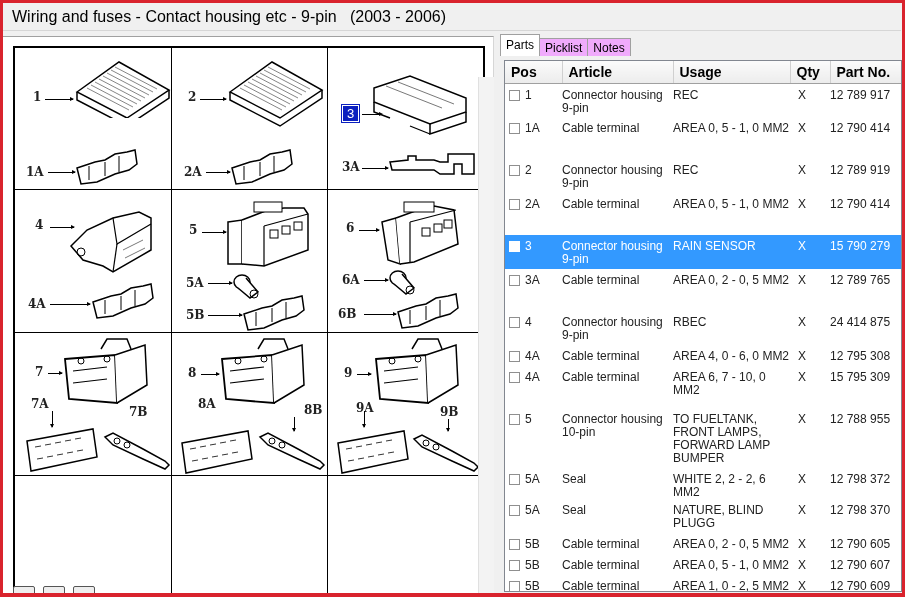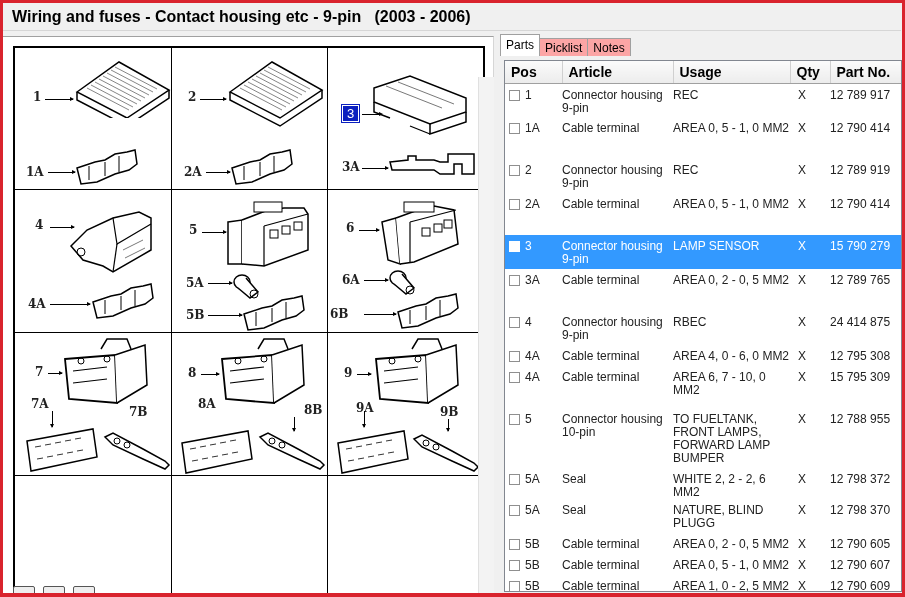--- a/index.html
+++ b/index.html
@@ -1,36 +1,36 @@
 <!DOCTYPE html>
 <html><head>
   <meta charset="utf-8">
   <style>
     * { box-sizing: border-box; margin: 0; padding: 0; }
     html, body { width: 905px; height: 597px; overflow: hidden; background: #f0f0f0; }
     body { font-family: "Liberation Sans", sans-serif; position: relative; }
     .frame { position: absolute; left: 0; top: 0; width: 905px; height: 597px; border: 3px solid #d9232d; border-bottom-width: 4px; pointer-events: none; z-index: 10; }
     .titlebar { position: absolute; left: 3px; top: 3px; width: 898px; height: 28px; background: #f0f0f0; border-bottom: 1px solid #d6d6d6; }
-    .titlebar .title { position: absolute; left: 9px; top: 5px; font-size: 16px; font-weight: bold; color: #000; white-space: pre; }
+    .titlebar .title { position: absolute; left: 9px; top: 5px; font-size: 16px; font-weight: normal; color: #000; white-space: pre; }
     .left-pane { position: absolute; left: 3px; top: 36px; width: 491px; height: 558px; background: #fff; border-top: 1px solid #a0a0a0; border-right: 1px solid #d6d6d6; }
     .grid { position: absolute; left: 10px; top: 9px; width: 472px; height: 560px; border: 2px solid #000; display: grid; grid-template-columns: 157px 156px 155px; grid-template-rows: 142px 143px 143px 140px; }
     .cell { border-right: 1.5px solid #000; border-bottom: 1.5px solid #000; position: relative; background: #fff; }
     .cell:nth-child(3n) { border-right: none; }
     .lbl { position: absolute; font-family: "DejaVu Serif", serif; font-size: 12px; font-weight: bold; color: #222; }
     .lbl.hl { background: #0a1fbf; color: #fff; font-family: "Liberation Sans", sans-serif; font-weight: normal; font-size: 13px; padding: 0 4px; border: 1px solid #fff; outline: 1px solid #0a1fbf; }
     .arrow { position: absolute; height: 1px; background: #000; }
     .arrow::after { content: ""; position: absolute; right: -1px; top: -2px; border-left: 4px solid #000; border-top: 2.5px solid transparent; border-bottom: 2.5px solid transparent; }
     .varrow { position: absolute; width: 1px; background: #000; }
     .varrow::after { content: ""; position: absolute; bottom: -1px; left: -2px; border-top: 4px solid #000; border-left: 2.5px solid transparent; border-right: 2.5px solid transparent; }
     svg.part { position: absolute; }
     .zoom-tools { position: absolute; left: 10px; top: 585px; display: flex; gap: 8px; }
     .zoom-tools .zbtn { width: 22px; height: 20px; border: 1px solid #555; border-radius: 2px; background: #eee; display: flex; align-items: center; justify-content: center; font-size: 11px; color: #333; }
     .right-pane { position: absolute; left: 496px; top: 32px; width: 406px; height: 558px; background: #f0f0f0; }
     .tabs { position: absolute; left: 4px; top: 4px; display: flex; align-items: flex-end; height: 20px; }
-    .tab { font-size: 12px; color: #000; padding: 2px 5px 3px 5px; border: 1px solid #a0a0a0; border-bottom: none; background: #fca5a5; margin-right: -1px; height: 18px; }
+    .tab { font-size: 12px; color: #000; padding: 2px 5px 3px 5px; border: 1px solid #a0a0a0; border-bottom: none; background: #f0abfc; margin-right: -1px; height: 18px; }
     .tab.active { background: #fff; height: 22px; border-bottom: none; margin-top: -3px; padding-top: 3px; z-index: 2; position: relative; }
     .table-wrap { position: absolute; left: 8px; top: 28px; width: 398px; height: 532px; border: 1px solid #828790; background: #fff; overflow: hidden; }
     table { border-collapse: collapse; width: 398px; table-layout: fixed; }
     th { height: 22px; font-size: 14px; font-weight: bold; text-align: left; padding-left: 6px; background: #f0f0f0; border-right: 1px solid #d0d0d0; border-bottom: 1px solid #a0a0a0; color: #000; background: linear-gradient(#fbfbfb, #ececec); }
     td { font-size: 12px; vertical-align: top; padding-top: 5px; color: #222; line-height: 13px; }
     td.pos { padding-left: 4px; }
     .cb { display: inline-block; width: 11px; height: 11px; border: 1px solid #8f8f8f; background: #fff; vertical-align: -2px; margin-right: 5px; }
     tr.sel td { background: #3399ff; color: #fff; }
     tr.sel .cb { border-color: #fff; }
     td.qty { text-align: left; padding-left: 8px; }
@@ -175,21 +175,21 @@
             <rect x="66" y="20" width="8" height="8"></rect>
           </g>
       </svg>
       <span class="lbl" style="left:14px;top:83px">6A</span>
       <div class="arrow" style="left:36px;top:90px;width:24px"></div>
       <svg class="part" style="left:60px;top:78px" width="30" height="30">
         <ellipse cx="10" cy="10" rx="8" ry="7" fill="#fff" stroke="#000" stroke-width="1.5"></ellipse>
         <path d="M6 16 L18 26 L26 20 L14 6" fill="#fff" stroke="#000" stroke-width="1.5"></path>
         <ellipse cx="22" cy="22" rx="4" ry="4" fill="none" stroke="#000"></ellipse>
       </svg>
-      <span class="lbl" style="left:2px;top:117px">6B</span>
+      <span class="lbl" style="left:10px;top:117px">6B</span>
       <div class="arrow" style="left:36px;top:124px;width:32px"></div>
       <svg class="part" style="left:68px;top:102px" width="70" height="40">
         <path d="M2 20 L20 14 L30 12 L40 6 L52 4 L60 2 L62 16 L54 22 L40 26 L22 34 L6 36 Z" fill="#fff" stroke="#000" stroke-width="1.5"></path>
         <path d="M14 18 L14 32 M30 14 L30 28 M44 8 L44 24" stroke="#000" stroke-width="1"></path>
       </svg>
     </div>
 
     <div class="cell">
       <span class="lbl" style="left:20px;top:32px">7</span>
       <div class="arrow" style="left:33px;top:40px;width:14px"></div>
@@ -342,21 +342,21 @@
           <tr style="height: 42px;">
             <td class="pos"><span class="cb"></span><span>2A</span></td>
             <td>Cable terminal</td>
             <td>AREA 0, 5 - 1, 0 MM2</td>
             <td class="qty">X</td>
             <td>12 790 414</td>
           </tr>
           <tr class="sel" style="height: 34px;">
             <td class="pos"><span class="cb"></span><span>3</span></td>
             <td>Connector housing 9-pin</td>
-            <td>LAMP SENSOR</td>
+            <td>RAIN SENSOR</td>
             <td class="qty">X</td>
             <td>15 790 279</td>
           </tr>
           <tr style="height: 42px;">
             <td class="pos"><span class="cb"></span><span>3A</span></td>
             <td>Cable terminal</td>
             <td>AREA 0, 2 - 0, 5 MM2</td>
             <td class="qty">X</td>
             <td>12 789 765</td>
           </tr>

